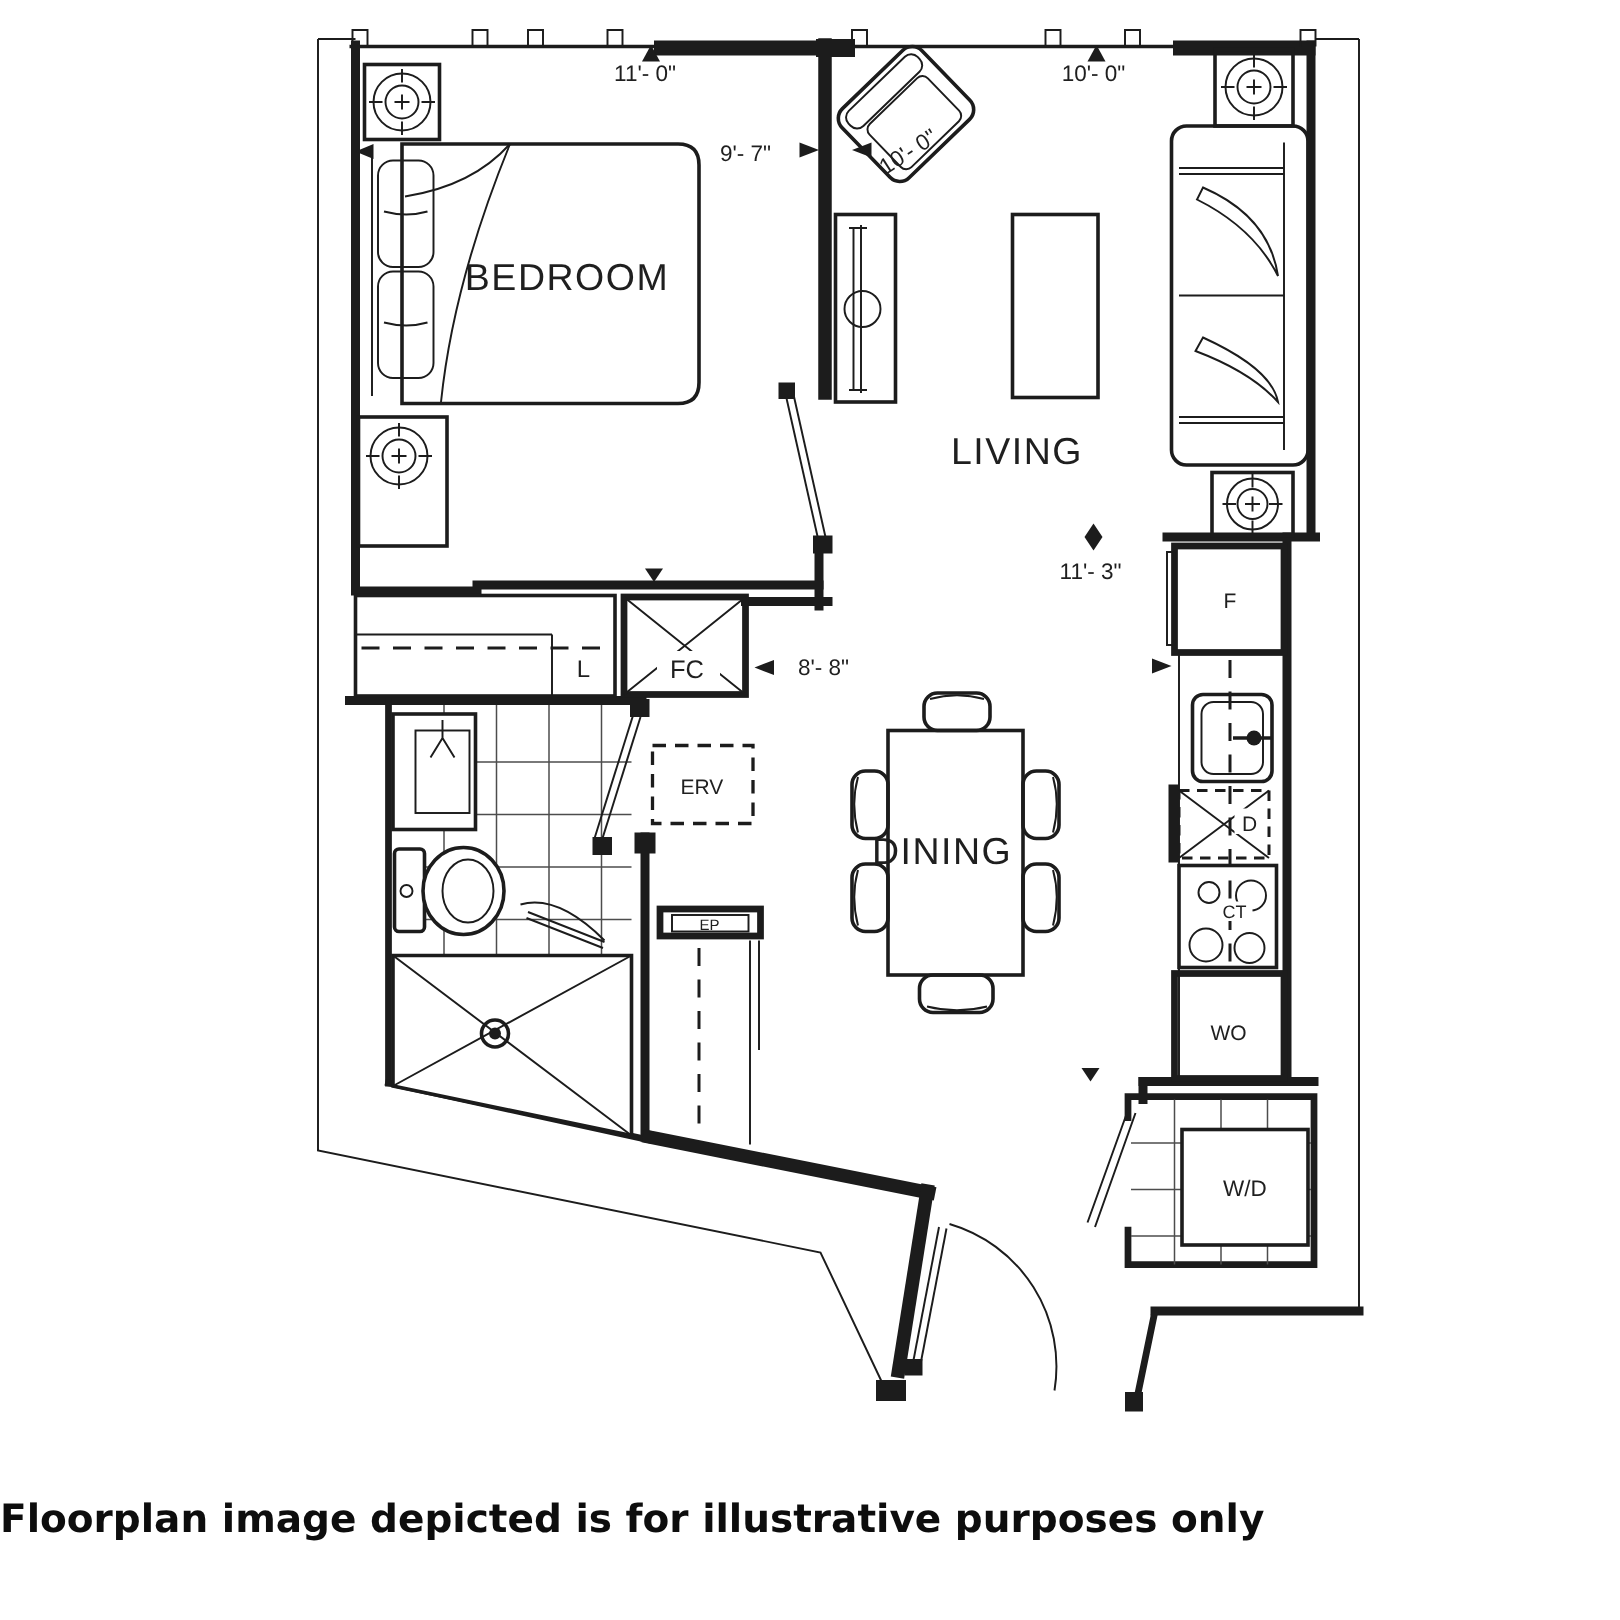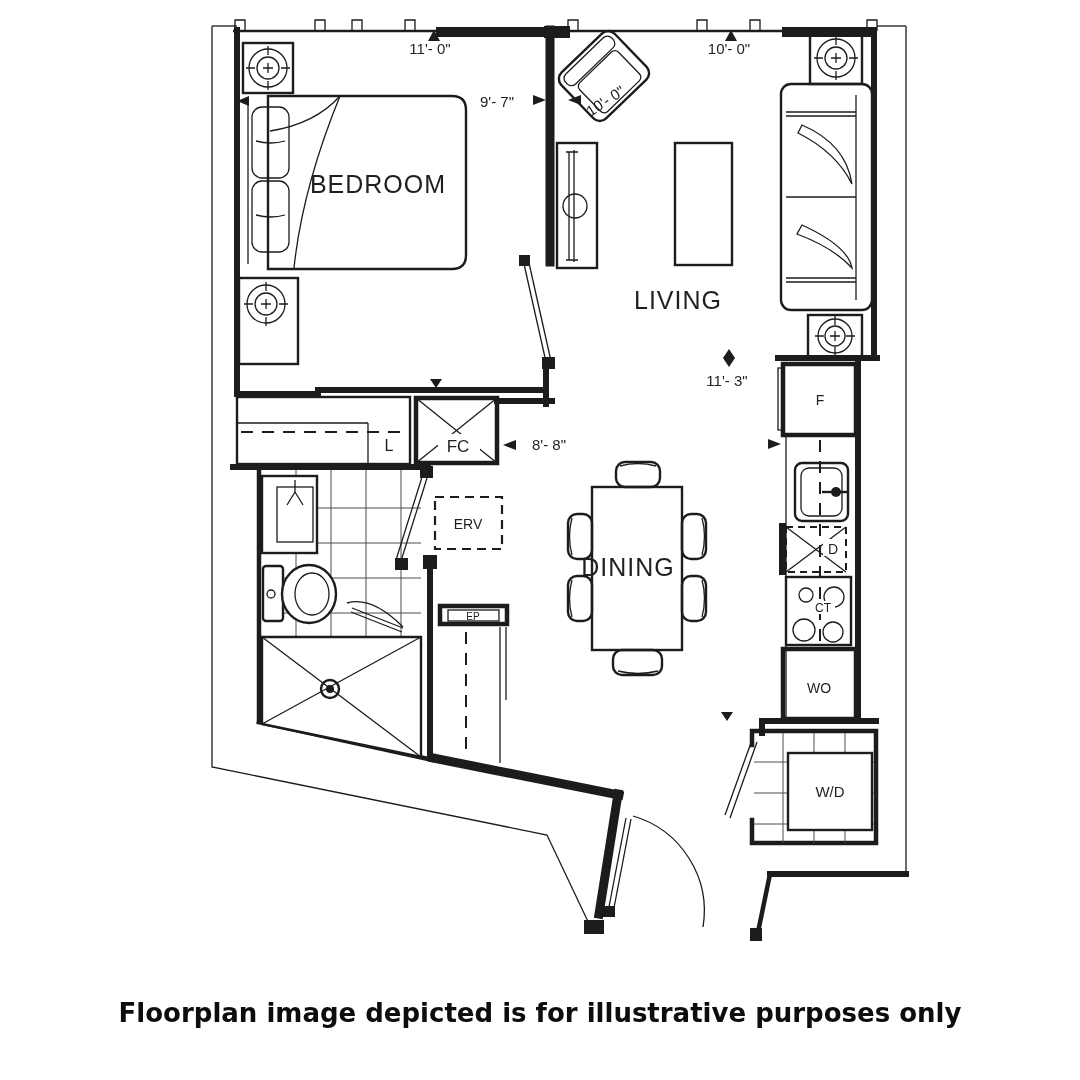--- a/index.html
+++ b/index.html
@@ -14,21 +14,21 @@
   .t{stroke:#1c1c1c;stroke-width:1.3;fill:none;}
   .g{stroke:#4d4d4d;stroke-width:1;fill:none;}
   .dash{stroke:#1c1c1c;stroke-width:2;fill:none;stroke-dasharray:12 9;}
   .dash2{stroke:#1c1c1c;stroke-width:2.2;fill:none;stroke-dasharray:9 6;}
   .fb{fill:#1c1c1c;stroke:none;}
   .wh{fill:#ffffff;stroke:none;}
   text{fill:#1f1f1f;font-family:"Liberation Sans",sans-serif;}
   .room{font-size:25px;letter-spacing:1px;}
   .dim{font-size:15px;}
   .app{font-size:14px;}
-  .caption{position:absolute;left:0;top:998px;width:100%;text-align:center;
+  .caption{position:absolute;left:0;top:998px;width:100%;
            font-family:"DejaVu Sans",sans-serif;font-weight:700;font-size:26px;color:#0d0d0d;}
 </style>
 </head>
 <body>
 
 <div class="canvas">
 <svg width="1080" height="1080" viewBox="0 0 1080 1080">
 
   <g>
     <path class="t" d="M212,26 H237"></path>

